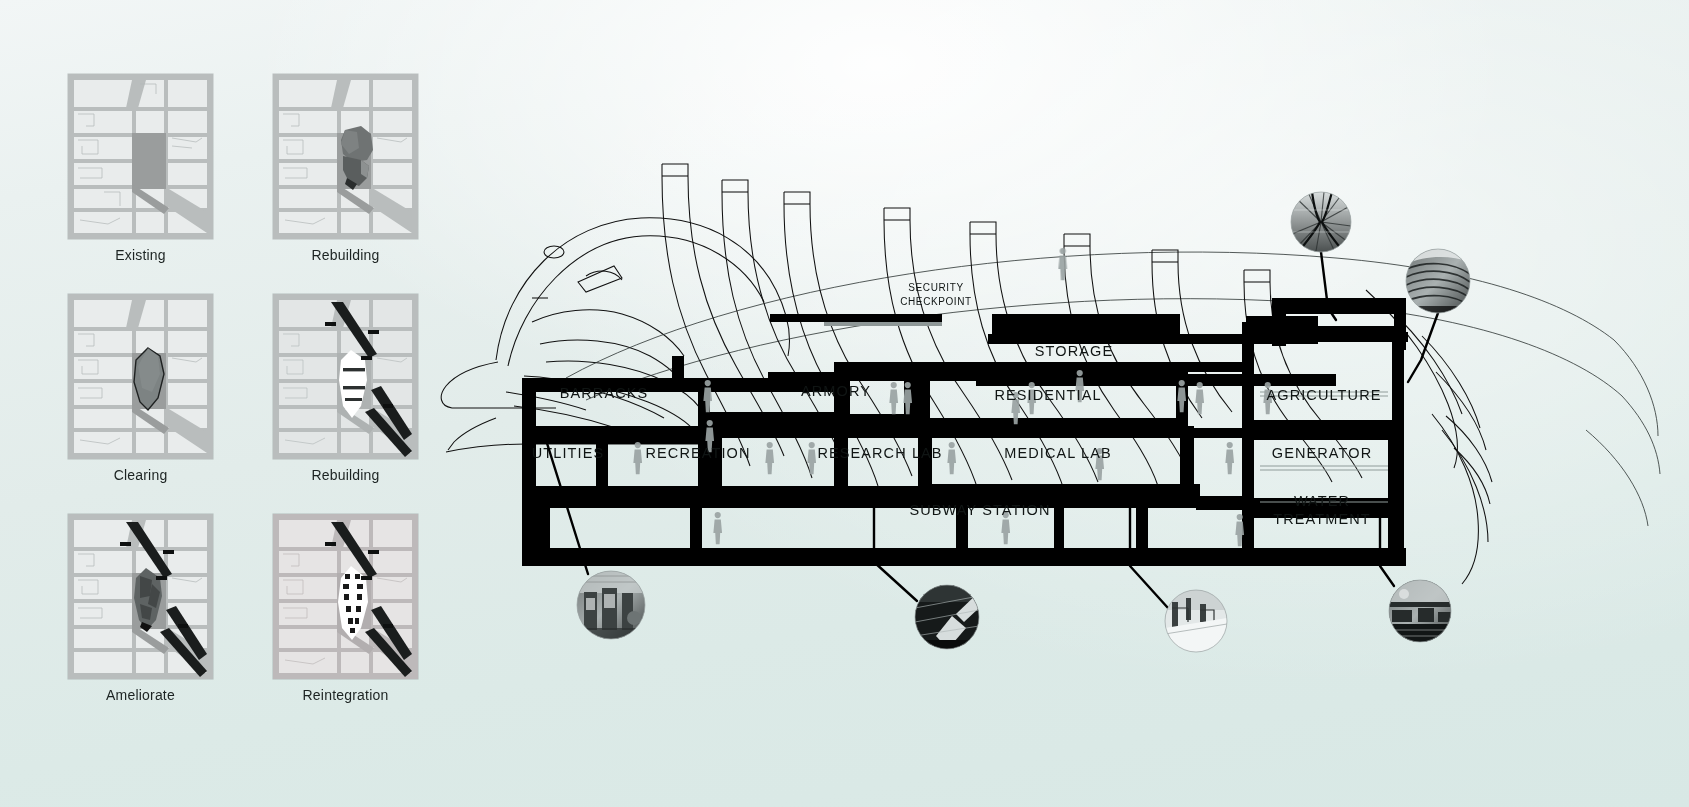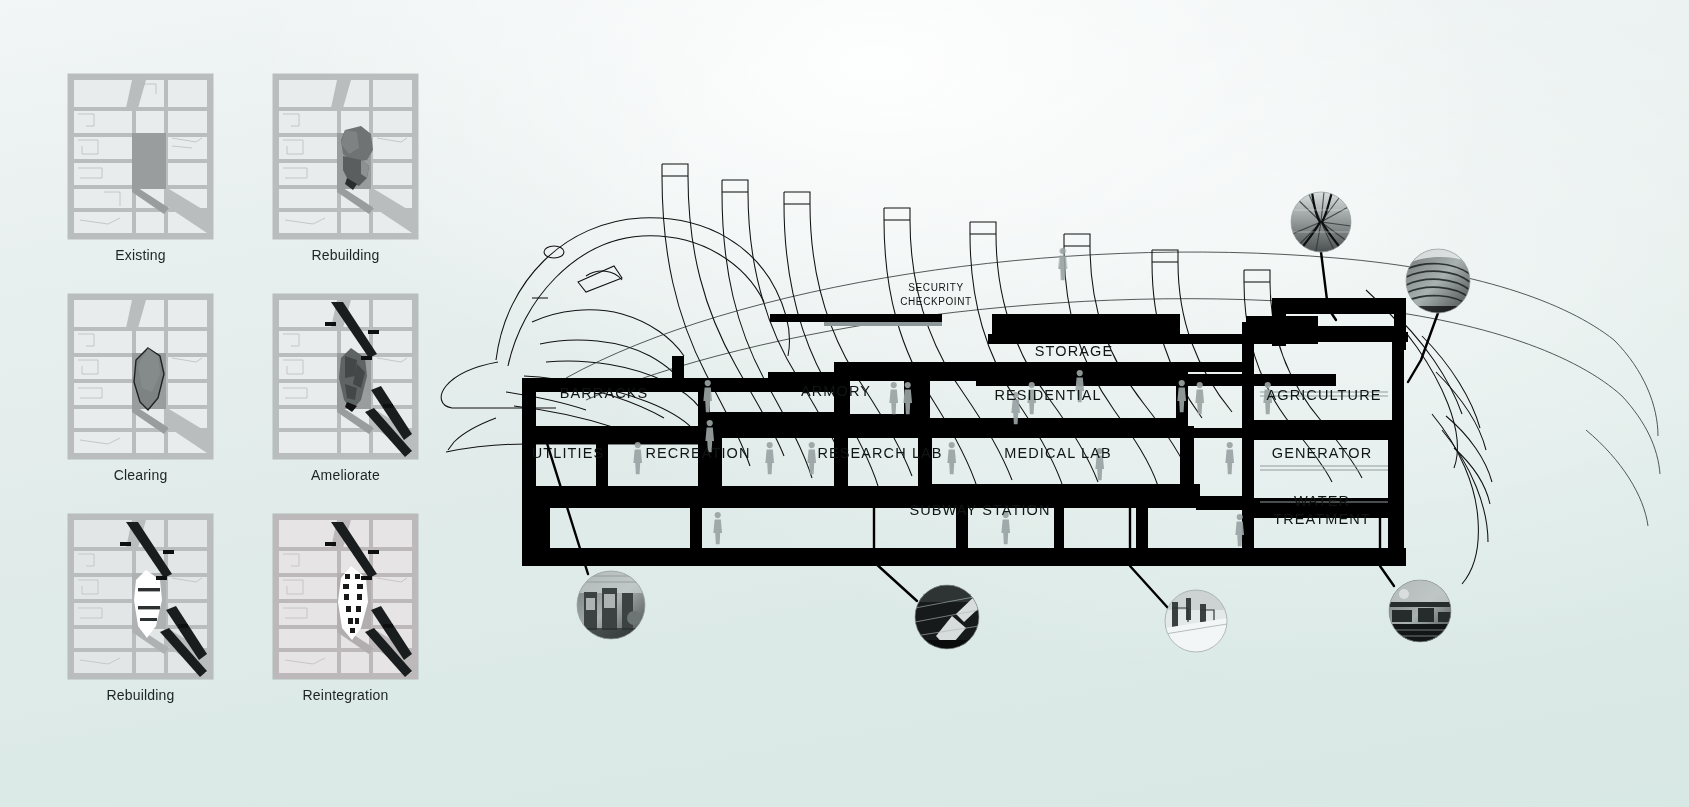--- a/index.html
+++ b/index.html
@@ -216,20 +216,75 @@
           <path d="M80 54 L90 62 L92 80 L84 98 L74 94 L70 72 Z" fill="#8b9191" opacity=".6"></path>
         </svg>
       </div>
       <div class="phase-caption">Clearing</div>
     </div>
 
     <div class="phase-cell">
       <div class="phase-thumb">
         <svg class="phase-svg" viewBox="0 0 145 165">
           <rect x="0" y="0" width="145" height="165" fill="#b9bdbd"></rect>
+          <g fill="#e3e6e6">
+            <rect x="6" y="6" width="58" height="27"></rect>
+              <rect x="68" y="6" width="28" height="27"></rect>
+              <rect x="100" y="6" width="39" height="27"></rect>
+            <rect x="6" y="37" width="58" height="22"></rect>
+              <rect x="68" y="37" width="28" height="22"></rect>
+              <rect x="100" y="37" width="39" height="22"></rect>
+            <rect x="6" y="63" width="58" height="22"></rect>
+              <rect x="100" y="63" width="39" height="22"></rect>
+            <rect x="6" y="89" width="58" height="22"></rect>
+              <rect x="100" y="89" width="39" height="22"></rect>
+            <rect x="6" y="115" width="58" height="19"></rect>
+              <rect x="68" y="115" width="28" height="19"></rect>
+              <rect x="100" y="115" width="39" height="19"></rect>
+            <rect x="6" y="138" width="58" height="21"></rect>
+              <rect x="68" y="138" width="28" height="21"></rect>
+              <rect x="100" y="138" width="39" height="21"></rect>
+          </g>
+          <path d="M64 6 L78 6 L70 34 L58 34 Z" fill="#b9bdbd"></path>
+          <path d="M96 112 L139 138 L139 159 L100 133 Z" fill="#b9bdbd"></path>
+          <rect x="64" y="59" width="34" height="56" fill="#aeb2b2"></rect>
+          <path d="M64 110 L101 134 L96 140 L64 118 Z" fill="#aeb2b2"></path>
+          <g stroke="#b6bcbc" stroke-width="0.7" fill="none">
+            <path d="M10 40 L26 40 L26 52 L18 52"></path>
+              <path d="M10 66 L30 66 L30 80 L14 80 L14 72"></path>
+            <path d="M10 94 L34 94 L34 104 L12 104"></path>
+              <path d="M104 64 L128 68 L134 64"></path>
+            <path d="M12 146 L40 150 L52 144"></path>
+          </g>
+          <g fill="#1a1d1d">
+            <path d="M58 8 L70 8 L104 60 L96 64 Z"></path>
+            <path d="M98 96 L108 92 L139 140 L131 146 Z"></path>
+            <path d="M92 118 L101 114 L139 157 L132 163 Z"></path>
+          </g>
+          <path d="M78 56 L92 66 L94 86 L88 112 L79 124 L70 112 L66 86 L68 66 Z" fill="#ffffff"></path>
+          <g fill="#2c3030">
+            <rect x="70" y="74" width="22" height="3.4"></rect>
+            <rect x="70" y="92" width="22" height="3.4"></rect>
+            <rect x="72" y="104" width="17" height="3"></rect>
+          </g>
+          <g fill="#0e1010">
+            <rect x="52" y="28" width="11" height="4"></rect>
+              <rect x="95" y="36" width="11" height="4"></rect>
+            <rect x="88" y="62" width="11" height="4"></rect>
+              <rect x="110" y="110" width="10" height="4"></rect>
+          </g>
+        </svg>
+      </div>
+      <div class="phase-caption">Rebuilding</div>
+    </div>
+
+    <div class="phase-cell">
+      <div class="phase-thumb">
+        <svg class="phase-svg" viewBox="0 0 145 165">
+          <rect x="0" y="0" width="145" height="165" fill="#b9bdbd"></rect>
           <g fill="#e9ecec">
             <rect x="6" y="6" width="58" height="27"></rect>
               <rect x="68" y="6" width="28" height="27"></rect>
               <rect x="100" y="6" width="39" height="27"></rect>
             <rect x="6" y="37" width="58" height="22"></rect>
               <rect x="68" y="37" width="28" height="22"></rect>
               <rect x="100" y="37" width="39" height="22"></rect>
             <rect x="6" y="63" width="58" height="22"></rect>
               <rect x="100" y="63" width="39" height="22"></rect>
             <rect x="6" y="89" width="58" height="22"></rect>
@@ -265,75 +320,20 @@
           </g>
           <g fill="#0e1010">
             <rect x="52" y="28" width="11" height="4"></rect>
               <rect x="95" y="36" width="11" height="4"></rect>
             <rect x="88" y="62" width="11" height="4"></rect>
               <rect x="110" y="110" width="10" height="4"></rect>
           </g>
         </svg>
       </div>
       <div class="phase-caption">Ameliorate</div>
-    </div>
-
-    <div class="phase-cell">
-      <div class="phase-thumb">
-        <svg class="phase-svg" viewBox="0 0 145 165">
-          <rect x="0" y="0" width="145" height="165" fill="#b9bdbd"></rect>
-          <g fill="#e3e6e6">
-            <rect x="6" y="6" width="58" height="27"></rect>
-              <rect x="68" y="6" width="28" height="27"></rect>
-              <rect x="100" y="6" width="39" height="27"></rect>
-            <rect x="6" y="37" width="58" height="22"></rect>
-              <rect x="68" y="37" width="28" height="22"></rect>
-              <rect x="100" y="37" width="39" height="22"></rect>
-            <rect x="6" y="63" width="58" height="22"></rect>
-              <rect x="100" y="63" width="39" height="22"></rect>
-            <rect x="6" y="89" width="58" height="22"></rect>
-              <rect x="100" y="89" width="39" height="22"></rect>
-            <rect x="6" y="115" width="58" height="19"></rect>
-              <rect x="68" y="115" width="28" height="19"></rect>
-              <rect x="100" y="115" width="39" height="19"></rect>
-            <rect x="6" y="138" width="58" height="21"></rect>
-              <rect x="68" y="138" width="28" height="21"></rect>
-              <rect x="100" y="138" width="39" height="21"></rect>
-          </g>
-          <path d="M64 6 L78 6 L70 34 L58 34 Z" fill="#b9bdbd"></path>
-          <path d="M96 112 L139 138 L139 159 L100 133 Z" fill="#b9bdbd"></path>
-          <rect x="64" y="59" width="34" height="56" fill="#aeb2b2"></rect>
-          <path d="M64 110 L101 134 L96 140 L64 118 Z" fill="#aeb2b2"></path>
-          <g stroke="#b6bcbc" stroke-width="0.7" fill="none">
-            <path d="M10 40 L26 40 L26 52 L18 52"></path>
-              <path d="M10 66 L30 66 L30 80 L14 80 L14 72"></path>
-            <path d="M10 94 L34 94 L34 104 L12 104"></path>
-              <path d="M104 64 L128 68 L134 64"></path>
-            <path d="M12 146 L40 150 L52 144"></path>
-          </g>
-          <g fill="#1a1d1d">
-            <path d="M58 8 L70 8 L104 60 L96 64 Z"></path>
-            <path d="M98 96 L108 92 L139 140 L131 146 Z"></path>
-            <path d="M92 118 L101 114 L139 157 L132 163 Z"></path>
-          </g>
-          <path d="M78 56 L92 66 L94 86 L88 112 L79 124 L70 112 L66 86 L68 66 Z" fill="#ffffff"></path>
-          <g fill="#2c3030">
-            <rect x="70" y="74" width="22" height="3.4"></rect>
-            <rect x="70" y="92" width="22" height="3.4"></rect>
-            <rect x="72" y="104" width="17" height="3"></rect>
-          </g>
-          <g fill="#0e1010">
-            <rect x="52" y="28" width="11" height="4"></rect>
-              <rect x="95" y="36" width="11" height="4"></rect>
-            <rect x="88" y="62" width="11" height="4"></rect>
-              <rect x="110" y="110" width="10" height="4"></rect>
-          </g>
-        </svg>
-      </div>
-      <div class="phase-caption">Rebuilding</div>
     </div>
 
     <div class="phase-cell">
       <div class="phase-thumb">
         <svg class="phase-svg" viewBox="0 0 145 165">
           <rect x="0" y="0" width="145" height="165" fill="#bdb9ba"></rect>
           <g fill="#e6e4e4">
             <rect x="6" y="6" width="58" height="27"></rect>
               <rect x="68" y="6" width="28" height="27"></rect>
               <rect x="100" y="6" width="39" height="27"></rect>

